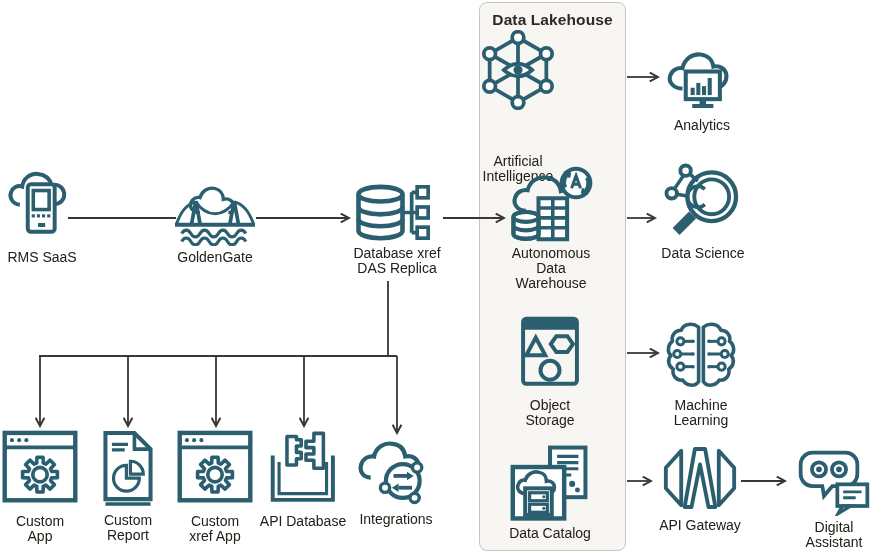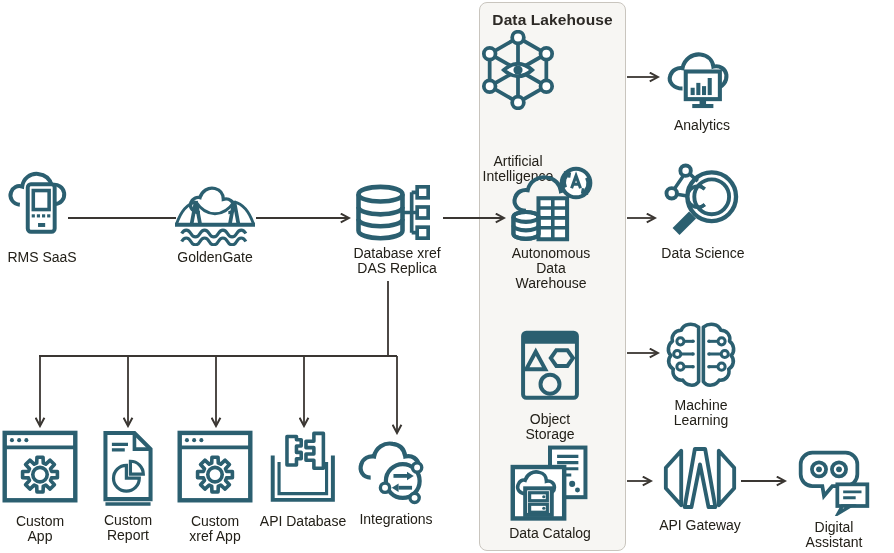--- a/index.html
+++ b/index.html
@@ -135,21 +135,21 @@
       <path d="M6,57 A14,5.5 0 0 1 34,57 V76 A14,5.5 0 0 1 6,76 Z" class="maskw"></path>
       <path d="M6,57 V76 A14,5.5 0 0 0 34,76 V57" stroke-width="4.5"></path>
       <ellipse cx="20" cy="57" rx="14" ry="5.5" stroke-width="4.5"></ellipse>
       <path d="M6,66.5 A14,5.5 0 0 0 34,66.5" stroke-width="4.5"></path>
     </svg>
     <div class="lbl">Autonomous
 Data
 Warehouse</div>
   </div>
 
-  <div class="node" style="left:550px;top:324px;align-items:center;">
+  <div class="node" style="left:550px;top:310px;align-items:center;">
     <svg width="76" height="84" viewBox="0 0 96 100" stroke-width="5">
       <rect x="14" y="8" width="68" height="82" rx="4"></rect>
       <path d="M14,12 a4,4 0 0 1 4,-4 h60 a4,4 0 0 1 4,4 v10 h-68 z" class="fillc"></path>
       <path d="M30,32 L42,54 H18 Z"></path>
       <path d="M56,30 h14 l7,10 -7,10 h-14 l-7,-10 Z"></path>
       <circle cx="48" cy="73" r="12"></circle>
     </svg>
     <div class="lbl">Object
 Storage</div>
   </div>

